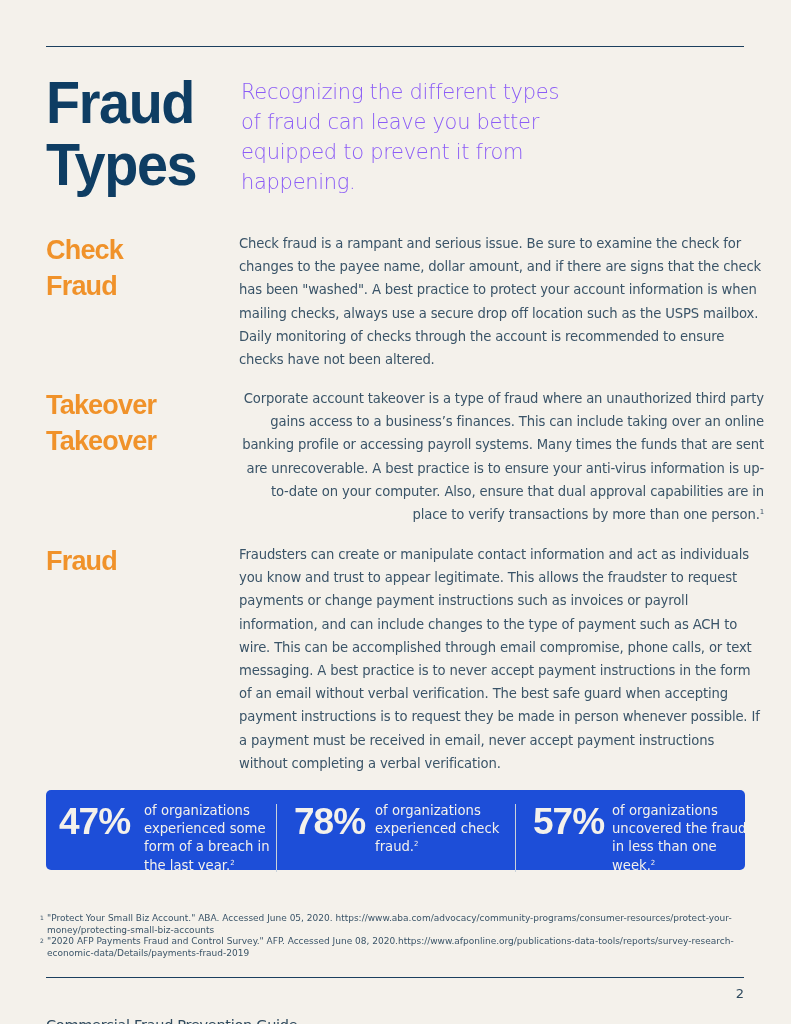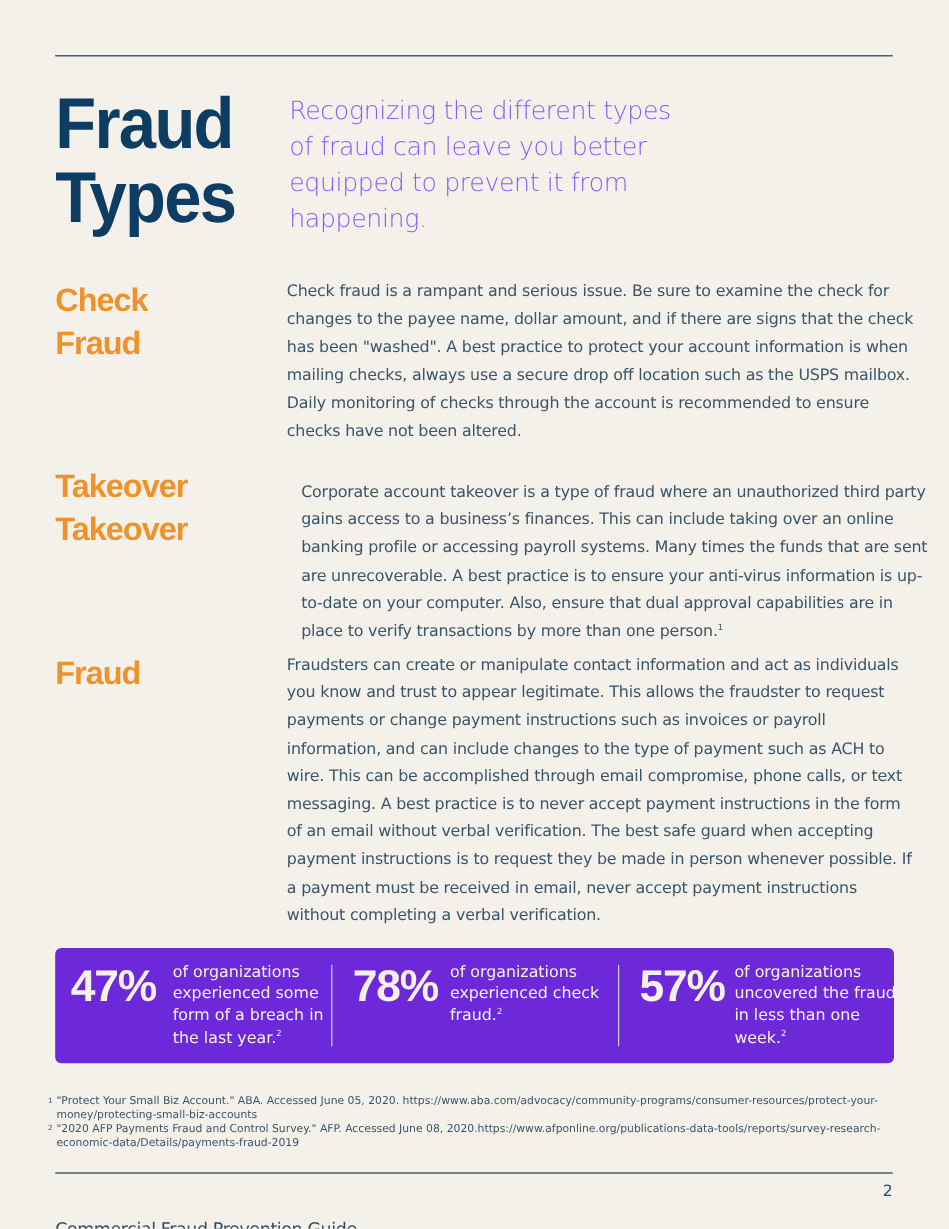--- a/index.html
+++ b/index.html
@@ -48,22 +48,22 @@
     .section .body {
       position: absolute; left: 193px; top: 0; width: 525px;
       font-family: "DejaVu Sans", sans-serif;
       font-size: 13.2px; line-height: 23.2px;
       color: #3a5468;
       letter-spacing: -0.15px;
     }
     sup { font-size: 7px; vertical-align: super; line-height: 0; }
 
     .stats {
-      position: absolute; left: 46px; top: 790px; width: 699px; height: 96px;
-      background: #6d28d9; border-radius: 5px;
+      position: absolute; left: 46px; top: 790px; width: 699px; height: 80px;
+      background: #1d4ed8; border-radius: 5px;
     }
     .stat { position: absolute; top: 12px; }
     .stat .num {
       position: absolute; left: 0; top: 0;
       font-family: "Liberation Sans", sans-serif;
       font-weight: bold; font-size: 37px; line-height: 40px;
       color: #f4f1eb; letter-spacing: -1px;
     }
     .stat .desc {
       position: absolute; top: 0; width: 140px;
@@ -117,21 +117,21 @@
   <p class="body" style="margin:0;">
     <span>Check fraud is a rampant and serious issue. Be sure to examine the check for changes to the payee name, dollar amount, and if there are signs that the check has been "washed". A best practice to protect your account information is when mailing checks, always use a secure drop off location such as the USPS mailbox. Daily monitoring of checks through the account is recommended to ensure checks have not been altered.</span>
   </p>
 </section>
 
 <section class="section" style="top:387px;">
   <h2 class="heading" style="margin:0;">
     <span>Takeover</span>
     <span>Takeover</span>
   </h2>
-  <p class="body" style="margin:12px;">
+  <p class="body" style="margin:0;text-align:right;">
     <span>Corporate account takeover is a type of fraud where an unauthorized third party gains access to a business’s finances. This can include taking over an online banking profile or accessing payroll systems. Many times the funds that are sent are unrecoverable. A best practice is to ensure your anti-virus information is up-to-date on your computer. Also, ensure that dual approval capabilities are in place to verify transactions by more than one person.</span><sup>1</sup>
   </p>
 </section>
 
 <section class="section" style="top:543px;">
   <h2 class="heading" style="margin:0;">
     <span>Fraud</span>
   </h2>
   <p class="body" style="margin:0;">
     <span>Fraudsters can create or manipulate contact information and act as individuals you know and trust to appear legitimate. This allows the fraudster to request payments or change payment instructions such as invoices or payroll information, and can include changes to the type of payment such as ACH to wire. This can be accomplished through email compromise, phone calls, or text messaging. A best practice is to never accept payment instructions in the form of an email without verbal verification. The best safe guard when accepting payment instructions is to request they be made in person whenever possible. If a payment must be received in email, never accept payment instructions without completing a verbal verification.</span>

